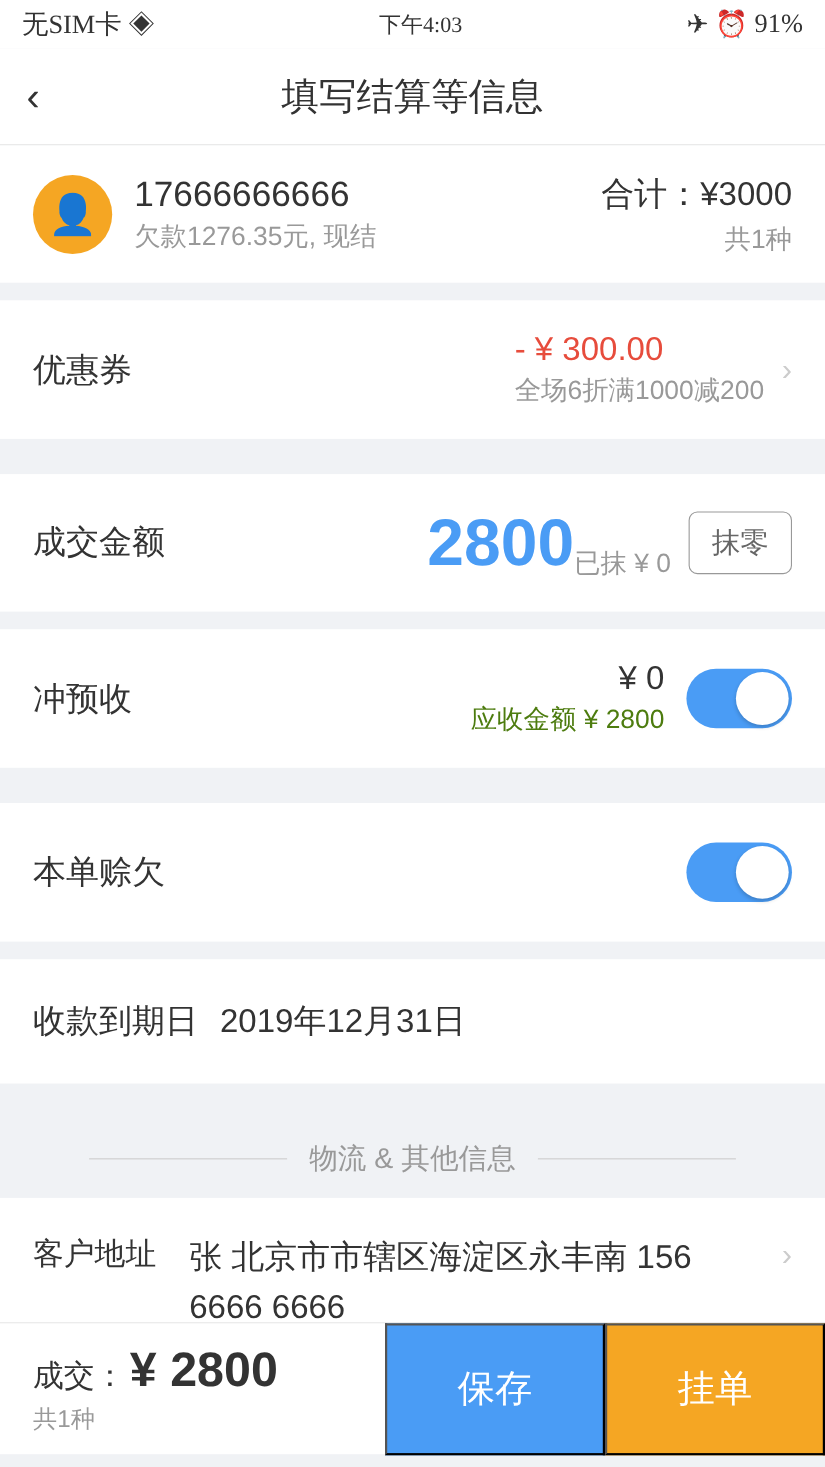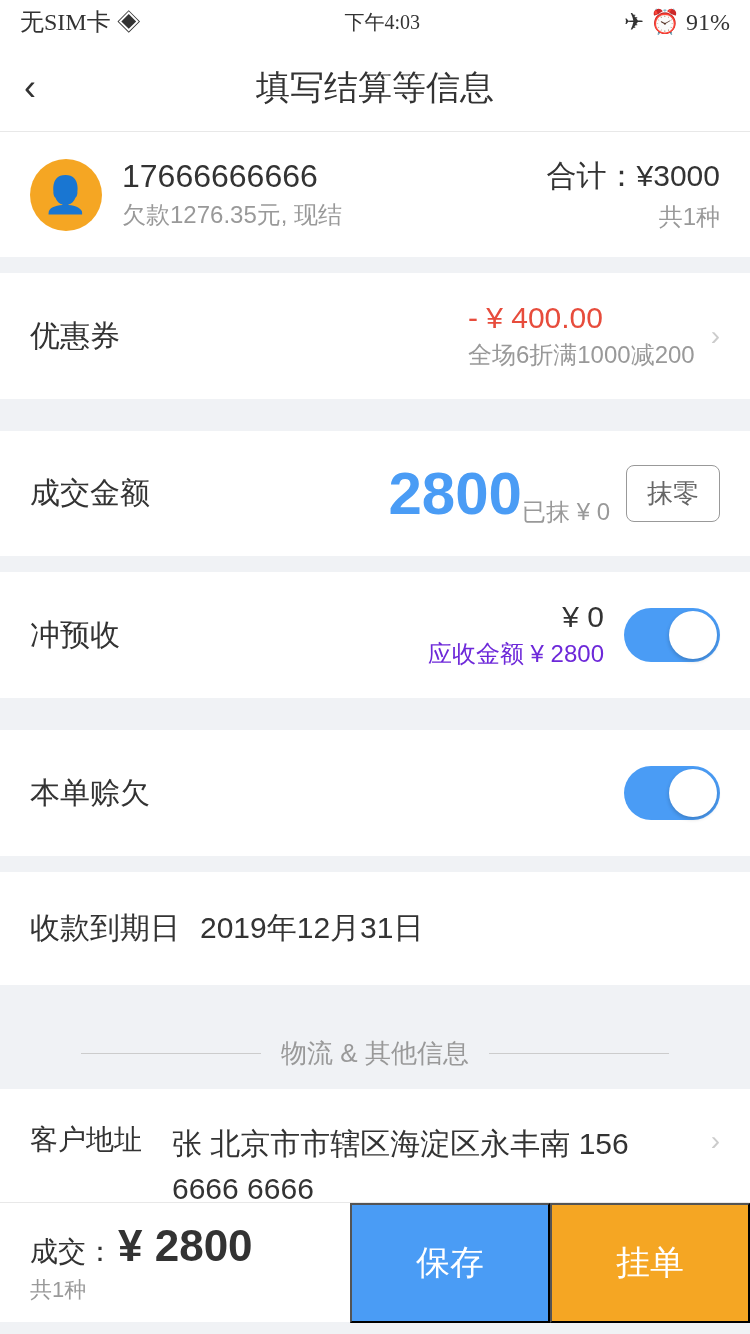--- a/index.html
+++ b/index.html
@@ -152,21 +152,21 @@
     .chong-row {
       background: #fff;
       padding: 28px 30px;
       display: flex;
       align-items: center;
       justify-content: space-between;
     }
     .chong-right { display: flex; align-items: center; gap: 20px; }
     .chong-values { display: flex; flex-direction: column; align-items: flex-end; }
     .chong-amount { font-size: 30px; color: #333; font-weight: 500; }
-    .chong-sub { font-size: 24px; color: #6d28d9; margin-top: 4px; }
+    .chong-sub { font-size: 24px; color: #4d7c0f; margin-top: 4px; }
 
     
     .credit-row {
       background: #fff;
       padding: 36px 30px;
       display: flex;
       align-items: center;
       justify-content: space-between;
     }
 
@@ -287,21 +287,21 @@
       <div class="total-amount">合计：¥3000</div>
       <div class="total-count">共1种</div>
     </div>
   </div>
 </div>
 
 <div class="coupon-row card">
   <span class="row-label">优惠券</span>
   <div class="coupon-right">
     <div>
-      <div class="coupon-amount">- ¥ 400.00</div>
+      <div class="coupon-amount">- ¥ 300.00</div>
       <div class="coupon-desc">全场6折满1000减200</div>
     </div>
     <span class="coupon-chevron">›</span>
   </div>
 </div>
 
 <div class="section-divider"></div>
 
 <div class="amount-row card">
   <span class="row-label">成交金额</span>

